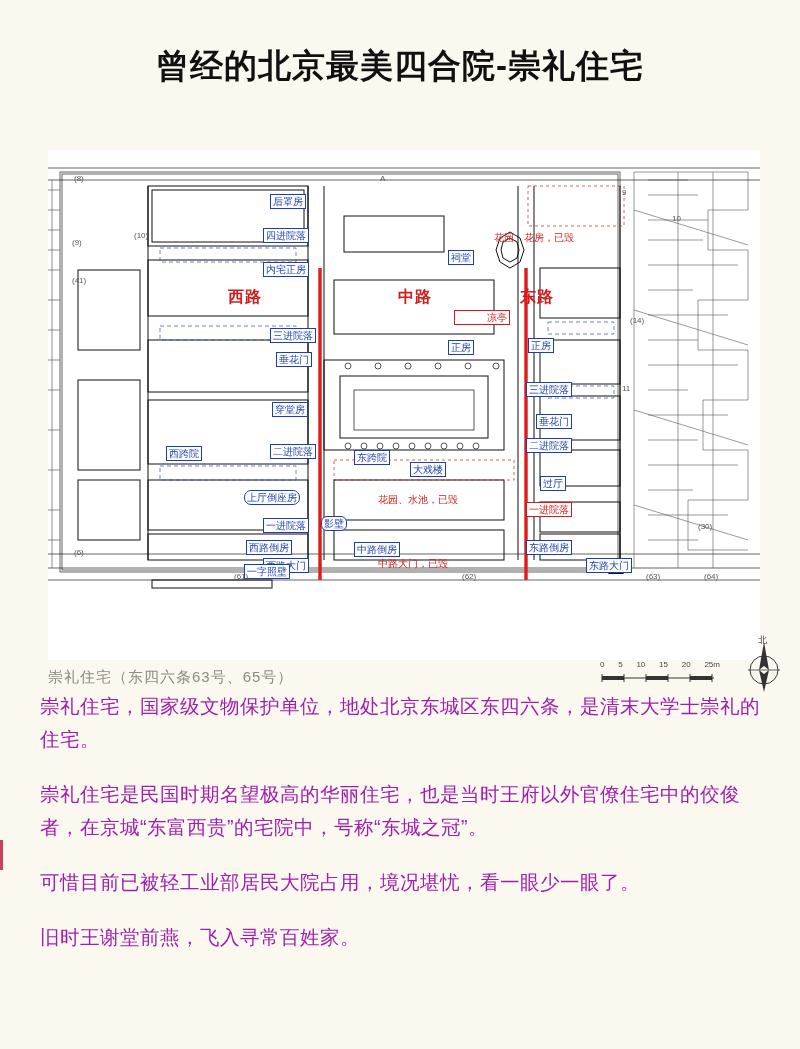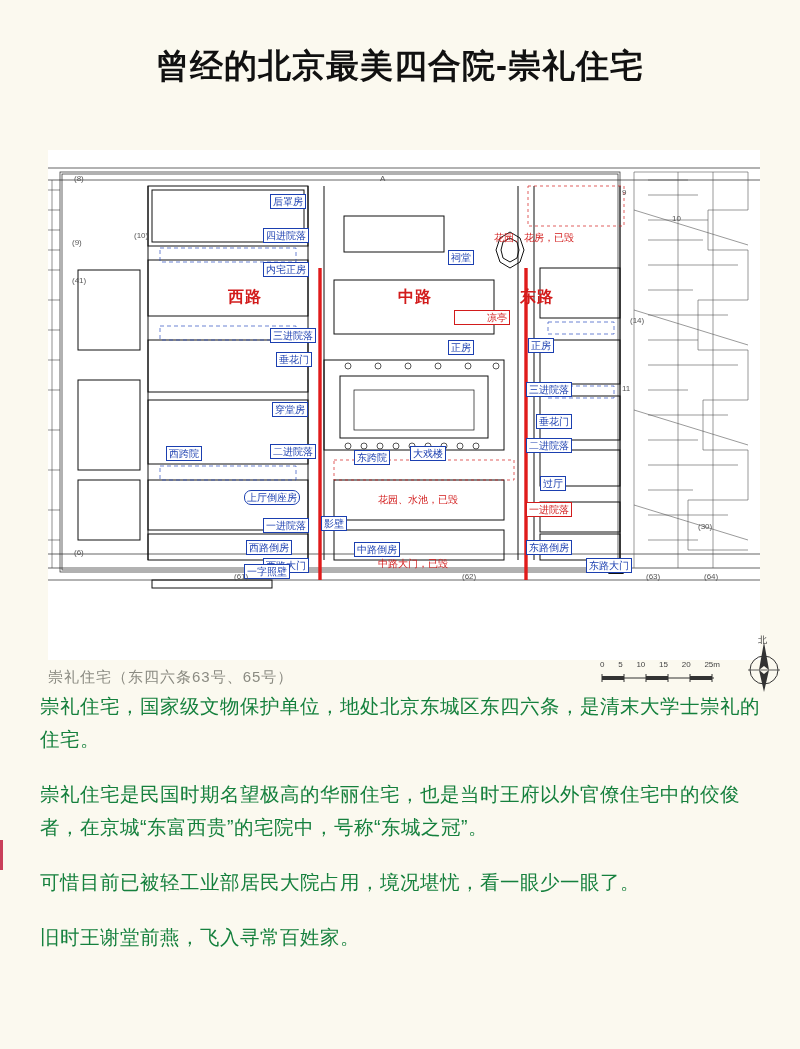--- a/index.html
+++ b/index.html
@@ -73,21 +73,21 @@
   }
   .compass .n{
     position:absolute;top:-2px;left:16px;font-size:9px;color:#333;
   }
   
   .body{
     position:absolute;
     left:40px;top:690px;width:730px;
     font-size:19.5px;
     line-height:33px;
-    color:#15803d;
+    color:#a21caf;
     letter-spacing:0.5px;
   }
   .body p{margin:0 0 22px 0;}
   .edgebar{
     position:absolute;left:0;top:840px;width:3px;height:30px;background:#c9405a;
   }
 </style>
 </head>
 <body>
 
@@ -223,25 +223,25 @@
     <div class="lbl" style="left:215px;top:78px;">四进院落</div>
     <div class="lbl" style="left:215px;top:112px;">内宅正房</div>
     <div class="lbl" style="left:400px;top:100px;">祠堂</div>
     <div class="lbl" style="left:222px;top:178px;">三进院落</div>
     <div class="lbl" style="left:228px;top:202px;">垂花门</div>
     <div class="lbl" style="left:400px;top:190px;">正房</div>
     <div class="lbl" style="left:224px;top:252px;">穿堂房</div>
     <div class="lbl" style="left:222px;top:294px;">二进院落</div>
     <div class="lbl" style="left:306px;top:300px;">东跨院</div>
     <div class="lbl" style="left:215px;top:368px;">一进院落</div>
-    <div class="lbl" style="left:273px;top:366px;">影壁</div>
+    <div class="lbl" style="left:273px;top:366px;border-radius:6px;">影壁</div>
     <div class="lbl" style="left:198px;top:390px;">西路倒房</div>
     <div class="lbl" style="left:215px;top:408px;">西路大门</div>
     <div class="lbl" style="left:306px;top:392px;">中路倒房</div>
-    <div class="lbl" style="left:362px;top:296px;">大戏楼</div>
+    <div class="lbl" style="left:362px;top:312px;">大戏楼</div>
     <div class="lbl" style="left:480px;top:188px;">正房</div>
     <div class="lbl" style="left:478px;top:232px;">三进院落</div>
     <div class="lbl" style="left:488px;top:264px;">垂花门</div>
     <div class="lbl" style="left:478px;top:288px;">二进院落</div>
     <div class="lbl" style="left:492px;top:326px;">过厅</div>
     <div class="lbl" style="left:478px;top:390px;">东路倒房</div>
     <div class="lbl" style="left:538px;top:408px;">东路大门</div>
     <div class="lbl" style="left:196px;top:414px;">一字照壁</div>
     <div class="lbl" style="left:196px;top:340px;border-radius:7px;">上厅倒座房</div>
     <div class="lbl" style="left:118px;top:296px;">西跨院</div>

